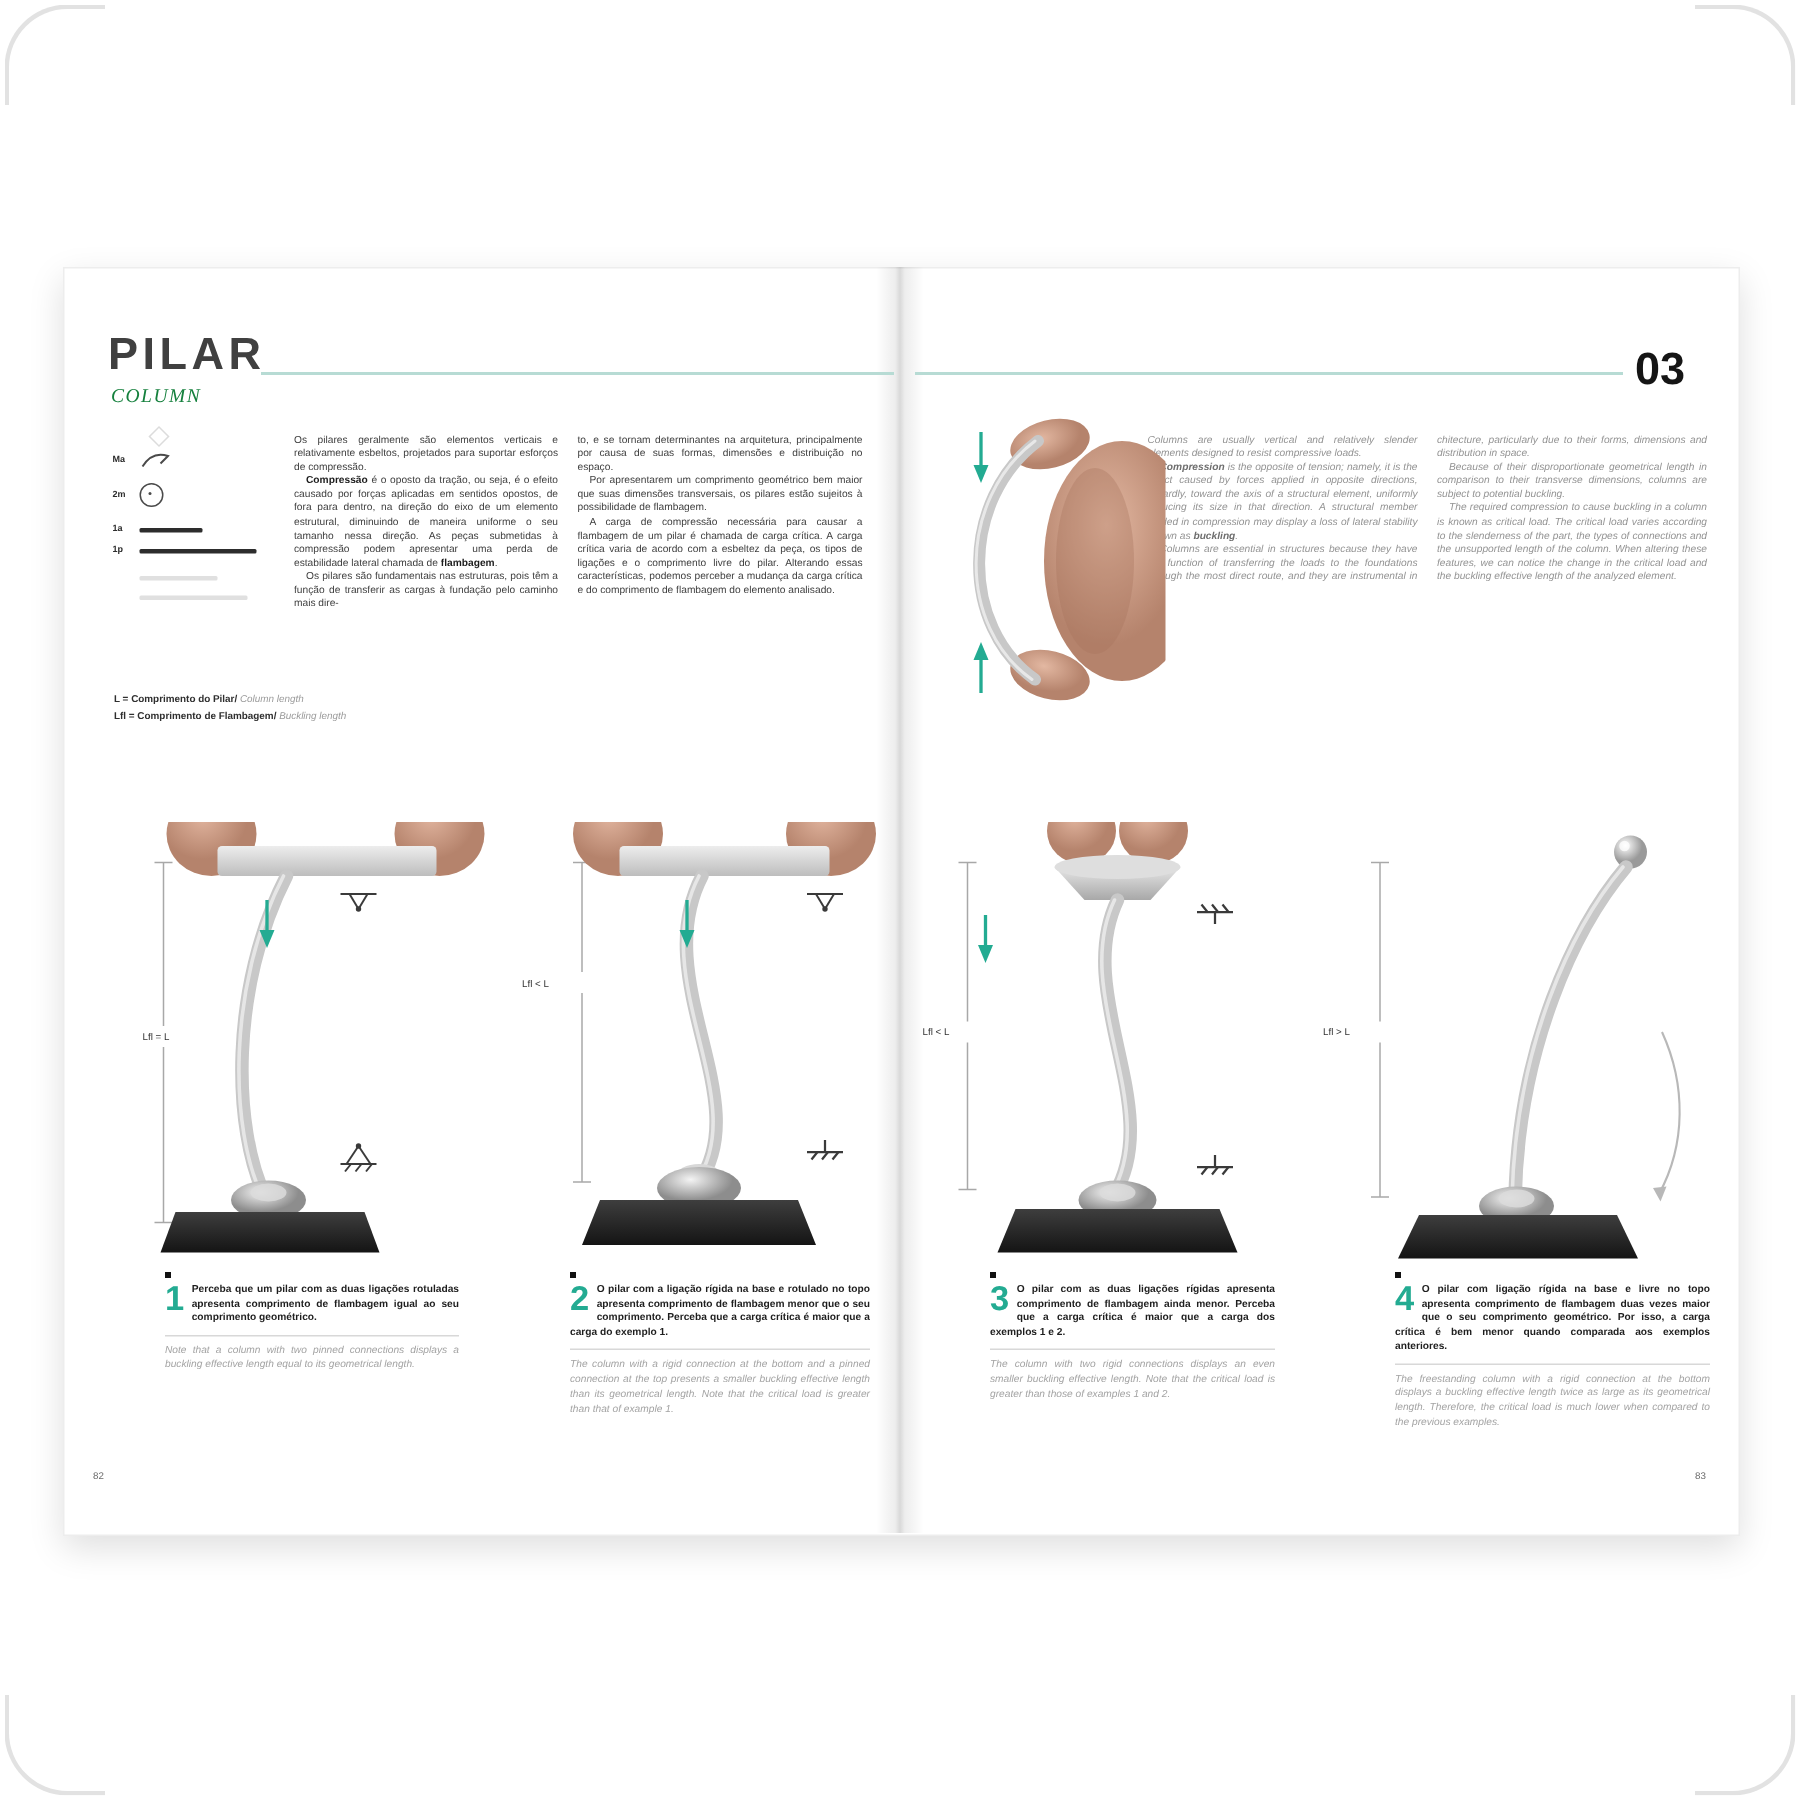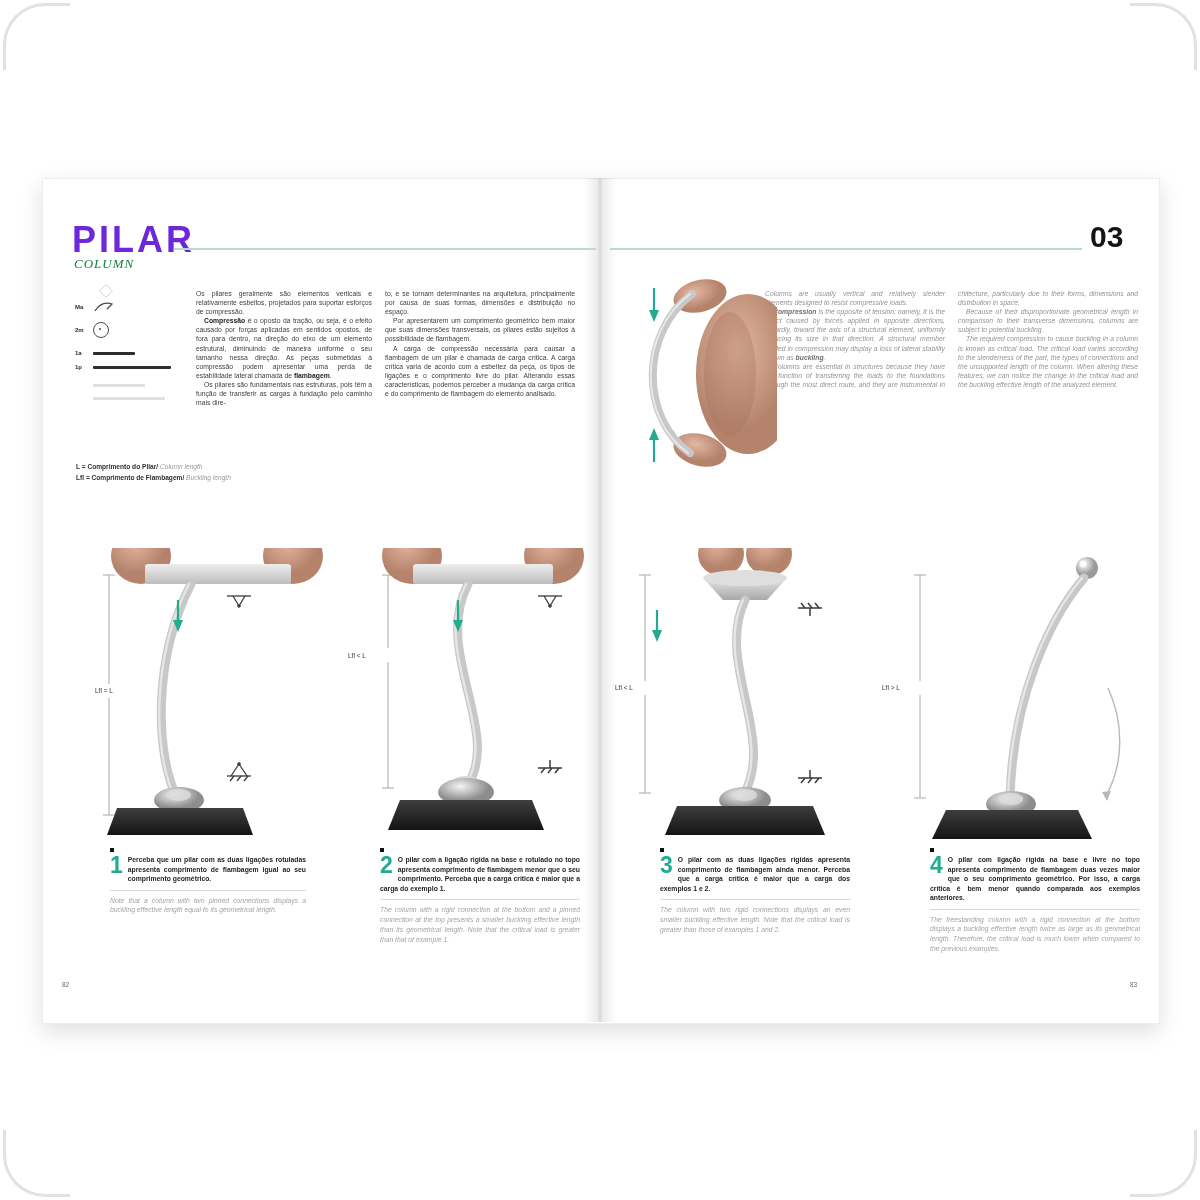--- a/index.html
+++ b/index.html
@@ -11,21 +11,21 @@
   .c-tl{left:3px;top:3px;border-right:none;border-bottom:none;border-top-left-radius:42px;}
   .c-tr{right:3px;top:3px;border-left:none;border-bottom:none;border-top-right-radius:42px;}
   .c-bl{left:3px;bottom:3px;border-right:none;border-top:none;border-bottom-left-radius:42px;}
   .c-br{right:3px;bottom:3px;border-left:none;border-top:none;border-bottom-right-radius:42px;}
 
   #spread{left:42px;top:178px;width:1116px;height:844px;background:#ffffff;
           border:1px solid #ededed;box-shadow:0 8px 22px rgba(0,0,0,.13);}
   #gutter{left:584px;top:178px;width:32px;height:844px;
           background:linear-gradient(90deg,rgba(0,0,0,0) 0%,rgba(0,0,0,.07) 40%,rgba(0,0,0,.15) 50%,rgba(0,0,0,.07) 60%,rgba(0,0,0,0) 100%);}
 
-  .title-pt{font-size:36px;font-weight:800;letter-spacing:3px;color:#6d28d9;line-height:1;}
+  .title-pt{font-size:30px;font-weight:800;letter-spacing:3px;color:#404040;line-height:1;}
   .title-en{font-family:"Liberation Serif",serif;font-style:italic;font-size:13px;color:#15803d;letter-spacing:1px;}
   .chapter-num{font-size:30px;font-weight:800;color:#151515;line-height:1;}
   .rule{height:2px;background:#b7dbd4;}
 
   .bodycol{font-size:6.8px;line-height:1.34;text-align:justify;color:#3e3e3e;}
   .bodycol p{margin:0;}
   .bodycol p + p{text-indent:8px;}
   .encol{font-style:italic;color:#939393;}
   .seg-bold{font-weight:bold;color:#1c1c1c;}
   .encol .seg-bold{color:#6e6e6e;}
@@ -63,21 +63,21 @@
   <div class="corner c-br"></div>
 
   <div id="spread" class="abs"></div>
   <div id="gutter" class="abs"></div>
 
   <div class="abs title-pt" style="left:72px;top:222px;">PILAR</div>
   <div class="abs title-en" style="left:74px;top:256px;">COLUMN</div>
   <div class="abs rule" style="left:174px;top:248px;width:422px;"></div>
 
   <div class="abs rule" style="left:610px;top:248px;width:472px;"></div>
-  <div class="abs chapter-num" style="left:1090px;top:222px;">03</div>
+  <div class="abs chapter-num" style="left:1090px;top:232px;">03</div>
 
   <div class="abs" style="left:75px;top:284px;width:110px;height:120px;">
     <div class="lg-diamond abs" style="left:26px;top:2px;"></div>
     <div class="legend-row" style="top:16px;">
       <span class="legend-label">Ma</span>
       <svg width="22" height="14">
         <path d="M2 11 C7 3 13 2 19 4 L14 9 L19 4" stroke="#4a4a4a" stroke-width="1.3" fill="none"></path>
       </svg>
     </div>
     <div class="legend-row" style="top:38px;">

